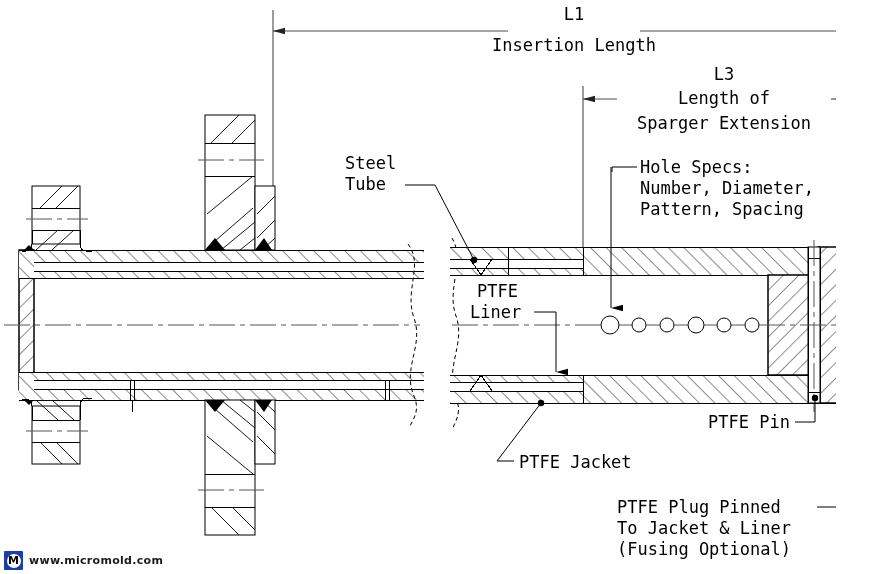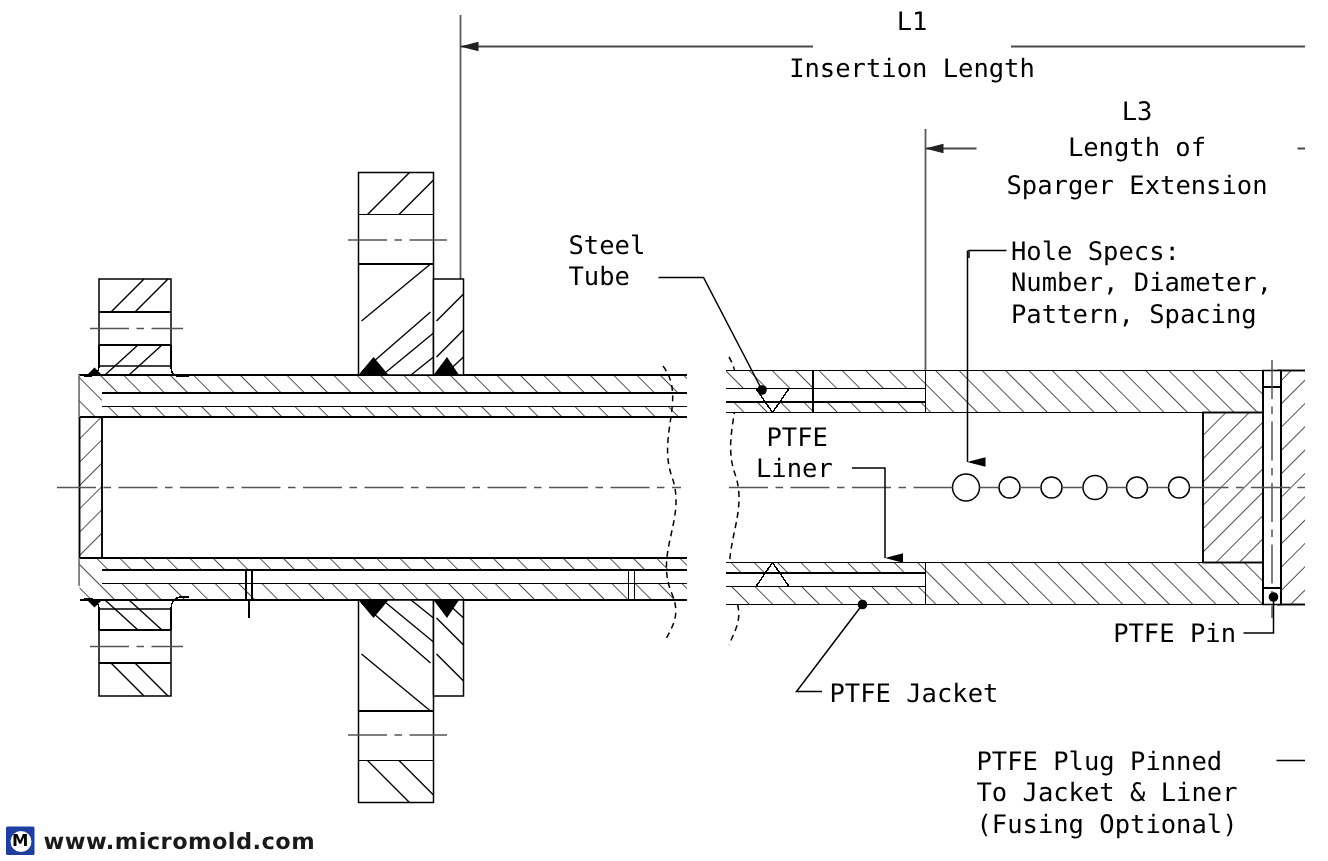--- a/index.html
+++ b/index.html
@@ -10,21 +10,20 @@
   }
   body {
     font-family: "DejaVu Sans Mono", "Liberation Mono", monospace;
   }
   #drawing-root {
     position: relative;
     width: 836px;
     height: 574px;
     background: #ffffff;
     overflow: hidden;
-    padding-left: 34px;
   }
   svg#cad {
     display: block;
     width: 885px;
     height: 574px;
   }
   .cadtext {
     font-family: "DejaVu Sans Mono", "Liberation Mono", monospace;
     font-size: 17px;
     fill: #000000;
@@ -98,21 +97,21 @@
     align-items: center;
     justify-content: center;
     font-family: "DejaVu Sans", "Liberation Sans", sans-serif;
     font-size: 11px;
     font-weight: bold;
     color: #000000;
     line-height: 1;
   }
   #wm-url {
     font-family: "DejaVu Sans", "Liberation Sans", sans-serif;
-    font-size: 15px;
+    font-size: 11px;
     font-weight: bold;
     color: #1a1a1a;
     letter-spacing: 0.3px;
   }
 </style>
 </head>
 <body>
 
 <div id="drawing-root">
 

